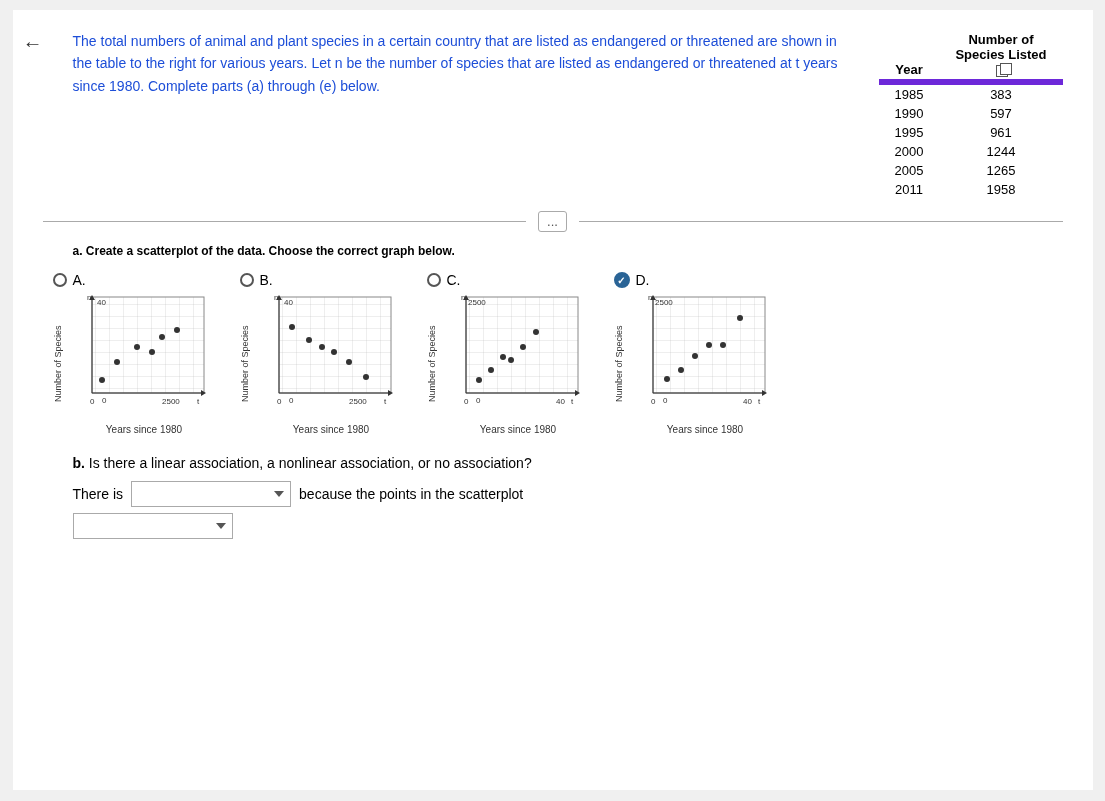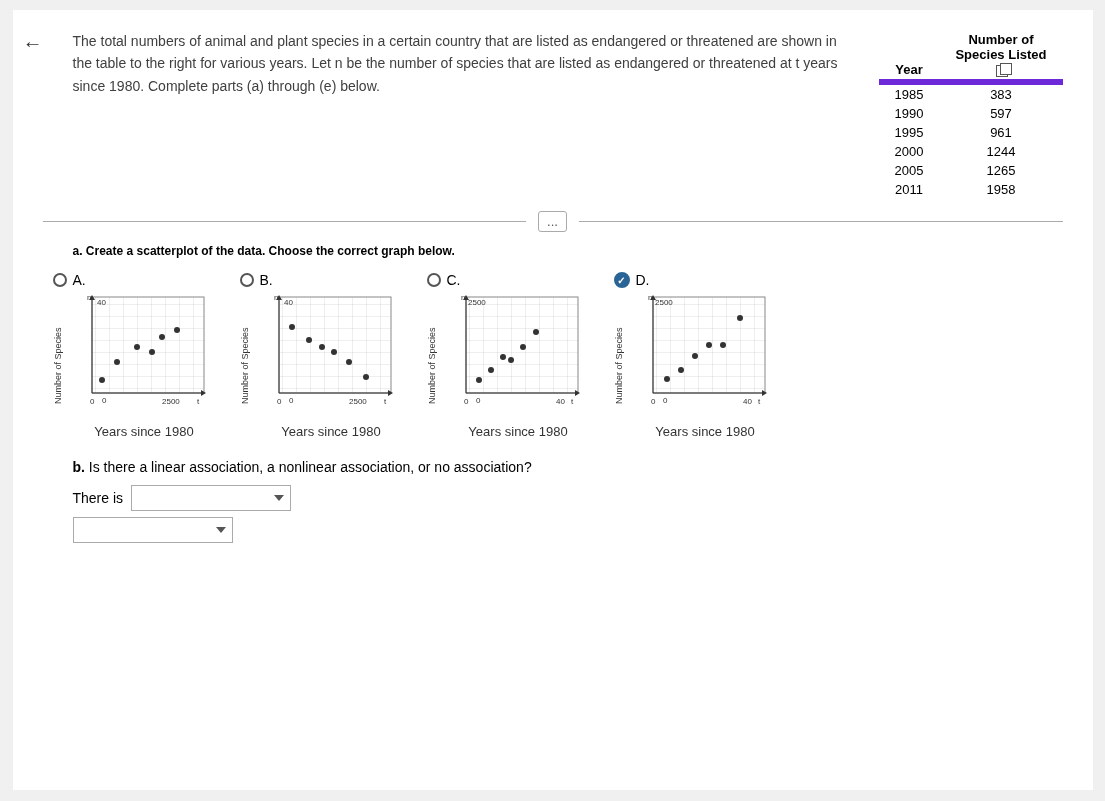--- a/index.html
+++ b/index.html
@@ -30,21 +30,21 @@
     .top-section {
       display: flex;
       gap: 40px;
       margin-left: 30px;
       margin-bottom: 10px;
     }
     .description-text {
       flex: 1;
       font-size: 14px;
       line-height: 1.6;
-      color: #404040;
+      color: #1d4ed8;
     }
     .data-table {
       flex-shrink: 0;
       font-size: 14px;
     }
     .data-table table {
       border-collapse: collapse;
     }
     .data-table th {
       text-align: center;
@@ -165,21 +165,21 @@
       text-align: center;
       margin-right: 2px;
     }
     .graph-area {
       position: relative;
     }
     .graph-svg {
       display: block;
     }
     .x-axis-label {
-      font-size: 13px;
+      font-size: 10px;
       color: #333;
       text-align: center;
       margin-top: 2px;
     }
     .part-b-section {
       margin-left: 30px;
       margin-top: 5px;
     }
     .part-b-label {
       font-size: 14px;
@@ -445,20 +445,21 @@
   <div class="part-b-section">
     <div class="part-b-label">
       <strong>b.</strong><span> Is there a linear association, a nonlinear association, or no association?</span>
     </div>
     <div class="answer-row">
       <span>There is</span>
       <div class="dropdown-box">
         <span></span>
         <div class="dropdown-arrow"></div>
       </div>
+      <span>because the points in the scatterplot</span>
     </div>
     <div class="second-dropdown-row answer-row">
       <div class="dropdown-box" style="width:160px;">
         <span></span>
         <div class="dropdown-arrow"></div>
       </div>
     </div>
   </div>
 
 </div>

